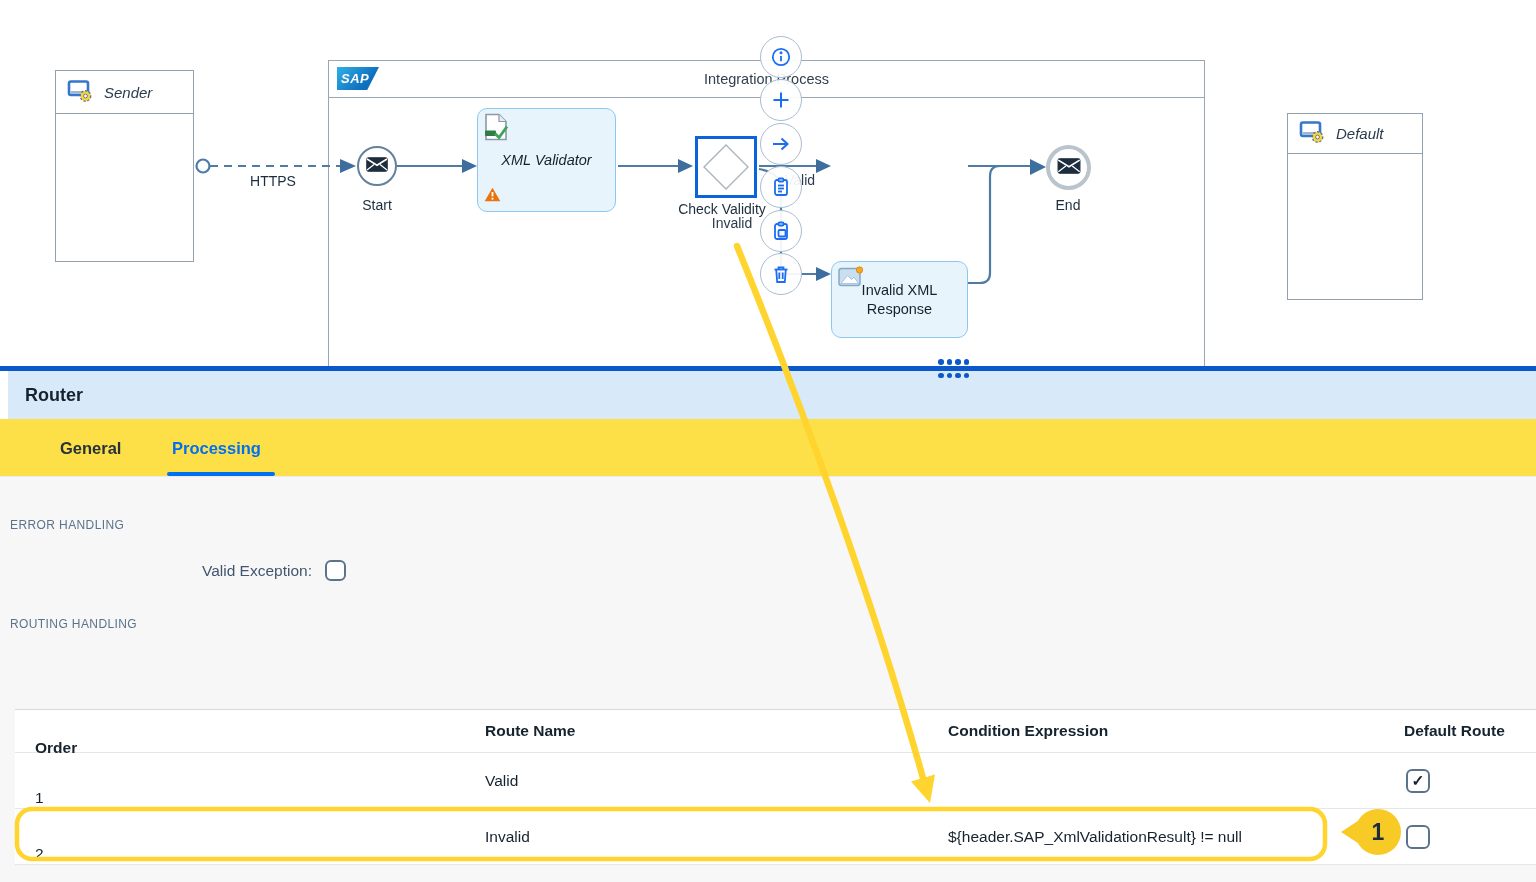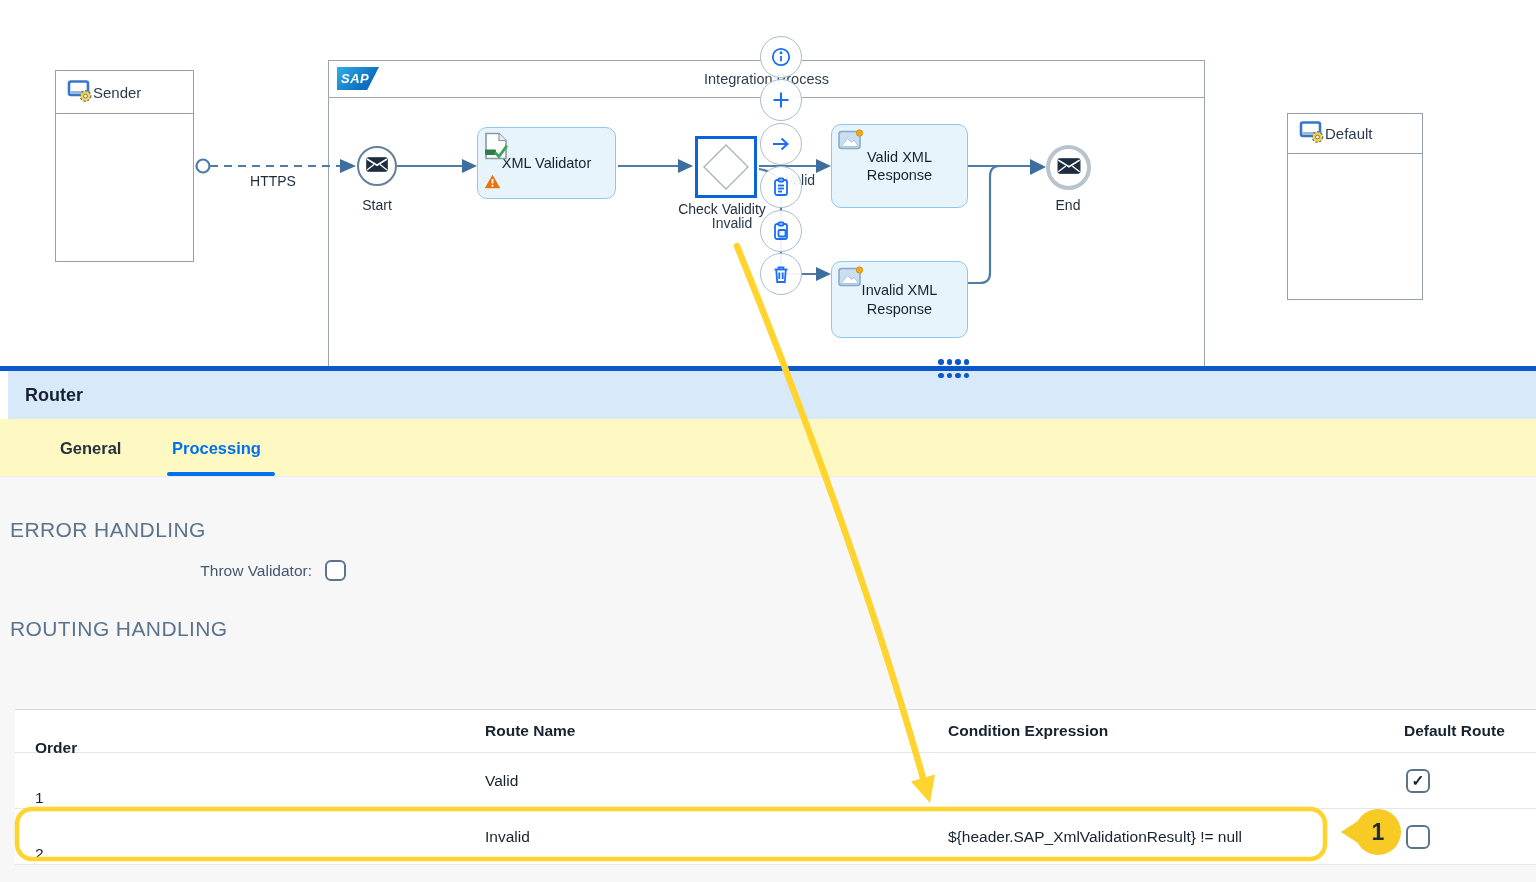--- a/index.html
+++ b/index.html
@@ -6,21 +6,21 @@
   html,body { width:1536px; height:882px; }
   body {
     font-family: "Liberation Sans", sans-serif;
     background:#ffffff; position:relative; overflow:hidden;
     color:#1D2D3E;
   }
   
   .canvas { position:absolute; left:0; top:0; width:1536px; height:366px; background:#fff; }
   .lines-svg { position:absolute; left:0; top:0; z-index:1; }
   .participant { position:absolute; border:1px solid #93A1AE; background:#fff; z-index:2; }
-  .participant-hdr { display:flex; align-items:center; padding:0 11px; border-bottom:1px solid #93A1AE; font-size:15px; color:#2B3B4E; }
+  .participant-hdr { display:flex; align-items:center; gap:11px; padding:0 11px; border-bottom:1px solid #93A1AE; font-size:15px; color:#2B3B4E;font-style:italic; }
   .pool { position:absolute; left:328px; top:60px; width:877px; height:368px; border:1px solid #9AA7B3; z-index:0; background:#fff; }
   .pool-hdr { position:relative; height:37px; border-bottom:1px solid #9AA7B3; display:flex; align-items:center; justify-content:center; font-size:14.5px; color:#32404E; }
   .sap-logo { position:absolute; left:8px; top:6px; width:42px; height:23px;
     background:linear-gradient(135deg,#2FB0E8 0%,#0E6FBE 70%);
     clip-path:polygon(0 0,100% 0,72% 100%,0 100%);
     color:#fff; font-weight:bold; font-style:italic; font-size:13px;
     display:flex; align-items:center; padding-left:4px; letter-spacing:0.5px; }
   .activity { position:absolute; background:#E8F4FC; border:1px solid #8FC8EF; border-radius:10px;
     display:flex; align-items:center; justify-content:center; text-align:center;
     font-size:14.5px; color:#16232F; z-index:2; line-height:1.25; }
@@ -39,27 +39,27 @@
     display:flex; align-items:center; justify-content:center; }
   
   .splitter { position:absolute; left:0; top:366px; width:1536px; height:5px; background:#0A58CA; z-index:6; }
   .grip { position:absolute; left:938px; top:359px; width:34px; height:19px; z-index:7;
     display:flex; flex-wrap:wrap; gap:3px 3px; align-content:space-between; }
   .grip i { width:5.5px; height:5.5px; border-radius:50%; background:#0A58CA; }
   
   .panel-hdr { position:absolute; left:8px; top:371px; width:1536px; height:48px; background:#D8E9FA;
     display:flex; align-items:center; padding-left:17px; }
   .panel-title { font-size:18px; font-weight:bold; color:#16232F; }
-  .tabbar { position:absolute; left:0; top:419px; width:1536px; height:58px; background:#fef9c3; border-bottom:1px solid #ECECEC; }
+  .tabbar { position:absolute; left:0; top:419px; width:1536px; height:58px; background:#fde047; border-bottom:1px solid #ECECEC; }
   .tab { position:absolute; top:0; height:58px; display:flex; align-items:center; font-size:16.5px; font-weight:bold; cursor:pointer; }
   .tab-general { left:60px; color:#26313D; }
   .tab-processing { left:172px; color:#0070F2; }
   .tab-underline { position:absolute; left:167px; top:53px; width:108px; height:4px; background:#0070F2; border-radius:2px; }
   .content { position:absolute; left:0; top:477px; width:1536px; height:405px; background:#F7F7F7; }
-  .section-hd { position:absolute; left:10px; font-size:21px; color:#5B738B; letter-spacing:0.4px; }
+  .section-hd { position:absolute; left:10px; font-size:12px; color:#5B738B; letter-spacing:0.4px; }
   .throw-label { position:absolute; left:0; top:562px; width:312px; text-align:right; font-size:15.5px; color:#44566F; }
   .cb { position:absolute; width:21px; height:21px; border:2px solid #5B738B; border-radius:6px; background:#fff;
     display:flex; align-items:center; justify-content:center; font-size:15px; font-weight:bold; color:#0070F2; }
   .cb-throw { left:325px; top:560px; }
   
   .rc-table { position:absolute; left:15px; top:709px; width:1521px; background:#fff; border-top:1px solid #D5DADD; }
   .t-row { position:relative; height:56px; border-bottom:1px solid #E4E7EA; background:#fff; }
   .t-head { height:43px; font-weight:bold; }
   .cell { position:absolute; top:50%; transform:translateY(-50%); font-size:15.5px; color:#16232F; white-space:nowrap; }
   .c-order { left:20px;margin-top:17px; } .c-route { left:470px; } .c-cond { left:933px; } .c-def { left:1389px; }
@@ -136,21 +136,21 @@
     <span>
       <svg width="22" height="15" viewBox="0 0 22 15">
         <rect x="0.75" y="0.75" width="20.5" height="13.5" rx="1.5" fill="#1D2D3E" stroke="#1D2D3E"></rect>
         <path d="M1,2 L11,8.2 L21,2" stroke="#fff" stroke-width="1.6" fill="none"></path>
         <path d="M1,13 L8,7.5 M21,13 L14,7.5" stroke="#fff" stroke-width="1.2" fill="none"></path>
       </svg>
     </span>
   </div>
   <div class="dg-label" style="left:347px; top:197px; width:60px;">Start</div>
 
-  <div class="activity" style="left:477px; top:127px; width:139px; height:72px;">
+  <div class="activity" style="left:477px; top:108px; width:139px; height:104px;font-style:italic;">
     <span class="act-icon">
       <svg width="24" height="28" viewBox="0 0 24 28">
         <path d="M2,1.5 H15 L22,8.5 V26.5 H2 Z" fill="#fff" stroke="#8A99A8" stroke-width="1.6"></path>
         <path d="M15,1.5 V8.5 H22" fill="#E8EDF2" stroke="#8A99A8" stroke-width="1.2"></path>
         <rect x="1" y="17.5" width="11" height="5.5" rx="1" fill="#2E7D46"></rect>
         <path d="M11,20.5 L15,24.5 L23,13.5" stroke="#3FA45B" stroke-width="2.8" fill="none"></path>
       </svg>
     </span>
     <span class="act-label">XML Validator</span>
     <span class="warn-icon">
@@ -164,30 +164,20 @@
 
   <div class="gateway">
     <svg width="54" height="54" viewBox="0 0 54 54">
       <path d="M27,5 L49,27 L27,49 L5,27 Z" fill="#fff" stroke="#A9B4BE" stroke-width="1.4"></path>
     </svg>
   </div>
   <div class="dg-label" style="left:642px; top:201px; width:160px;">Check Validity</div>
   <div class="dg-label edge-label" style="left:682px; top:215px; width:100px;">Invalid</div>
   <div class="dg-label edge-label" style="left:770px; top:172px; width:60px;">Valid</div>
 
-  <div class="activity" style="left:831px; top:124px; width:137px; height:84px;">
-    <span class="act-icon">
-      <svg width="26" height="21" viewBox="0 0 26 21">
-        <rect x="1" y="2.5" width="21" height="17" rx="2.5" fill="#C9DEEF" stroke="#83A9C9" stroke-width="1.5"></rect>
-        <path d="M3,17.5 L9.5,9.5 L13.5,13.5 L16,11 L20.5,17.5 Z" fill="#FDFEFF" stroke="#9FBBD4" stroke-width="0.8"></path>
-        <circle cx="21.5" cy="4" r="3.2" fill="#F5A623" stroke="#D88900" stroke-width="0.8"></circle>
-      </svg>
-    </span>
-    <span class="act-label">Valid XML Response</span>
-  </div>
 
   <div class="activity" style="left:831px; top:235px; width:137px; height:77px;margin-top:26px;">
     <span class="act-icon">
       <svg width="26" height="21" viewBox="0 0 26 21">
         <rect x="1" y="2.5" width="21" height="17" rx="2.5" fill="#C9DEEF" stroke="#83A9C9" stroke-width="1.5"></rect>
         <path d="M3,17.5 L9.5,9.5 L13.5,13.5 L16,11 L20.5,17.5 Z" fill="#FDFEFF" stroke="#9FBBD4" stroke-width="0.8"></path>
         <circle cx="21.5" cy="4" r="3.2" fill="#F5A623" stroke="#D88900" stroke-width="0.8"></circle>
       </svg>
     </span>
     <span class="act-label">Invalid XML Response</span>
@@ -268,21 +258,21 @@
 
 <div class="tabbar">
   <div class="tab tab-general">General</div>
   <div class="tab tab-processing">Processing</div>
   <div class="tab-underline"></div>
 </div>
 
 <div class="content"></div>
 
 <div class="section-hd" style="top:518px;">ERROR HANDLING</div>
-<div class="throw-label">Throw Validator:</div>
+<div class="throw-label">Valid Exception:</div>
 <div class="cb cb-throw"></div>
 
 <div class="section-hd" style="top:617px;">ROUTING HANDLING</div>
 
 <div class="rc-table">
   <div class="t-row t-head">
     <span class="cell c-order">Order</span>
     <span class="cell c-route">Route Name</span>
     <span class="cell c-cond">Condition Expression</span>
     <span class="cell c-def">Default Route</span>

